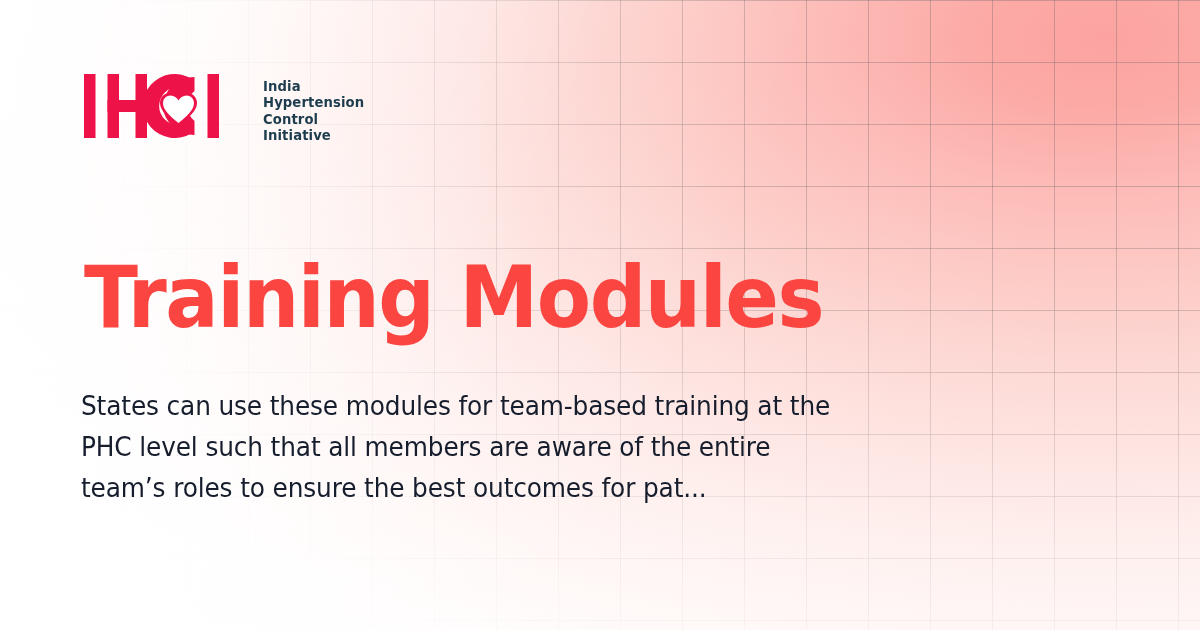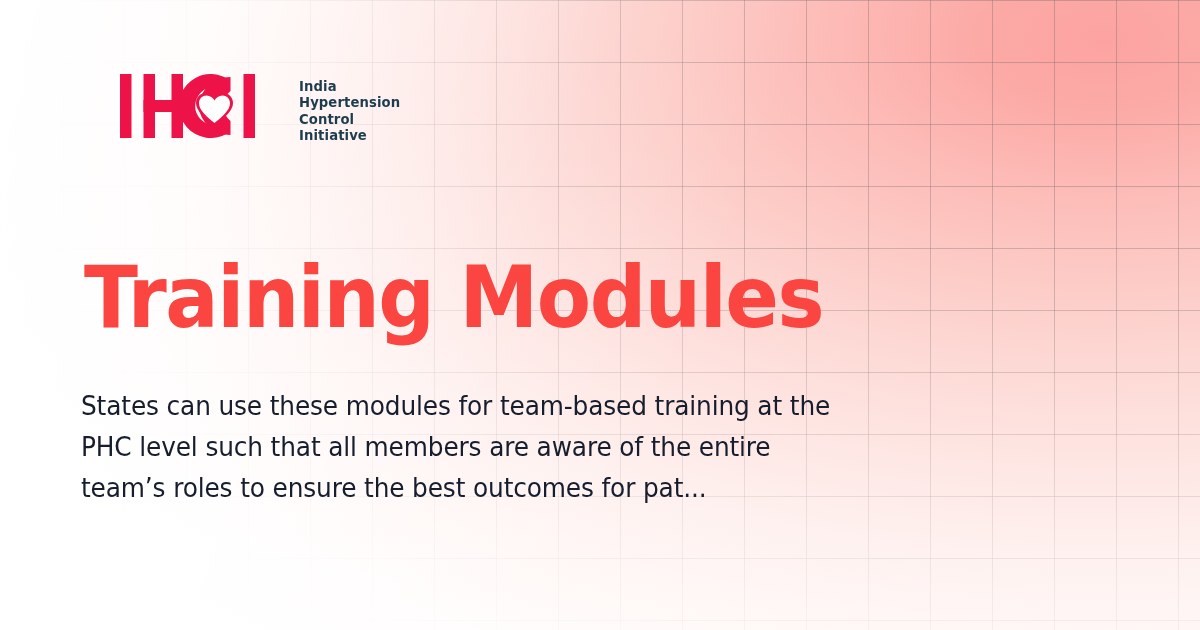--- a/index.html
+++ b/index.html
@@ -99,21 +99,20 @@
   }
 
   
   .logo-lockup {
     position: absolute;
     left: 84px;
     top: 74px;
     display: flex;
     align-items: flex-start;
     gap: 17px;
-    margin-left: 36px;
   }
   .logo-mark {
     display: block;
     width: 162px;
     height: 64px;
   }
   .logo-tagline {
     display: block;
     padding-top: 5px;
     font-family: "DejaVu Sans", sans-serif;

